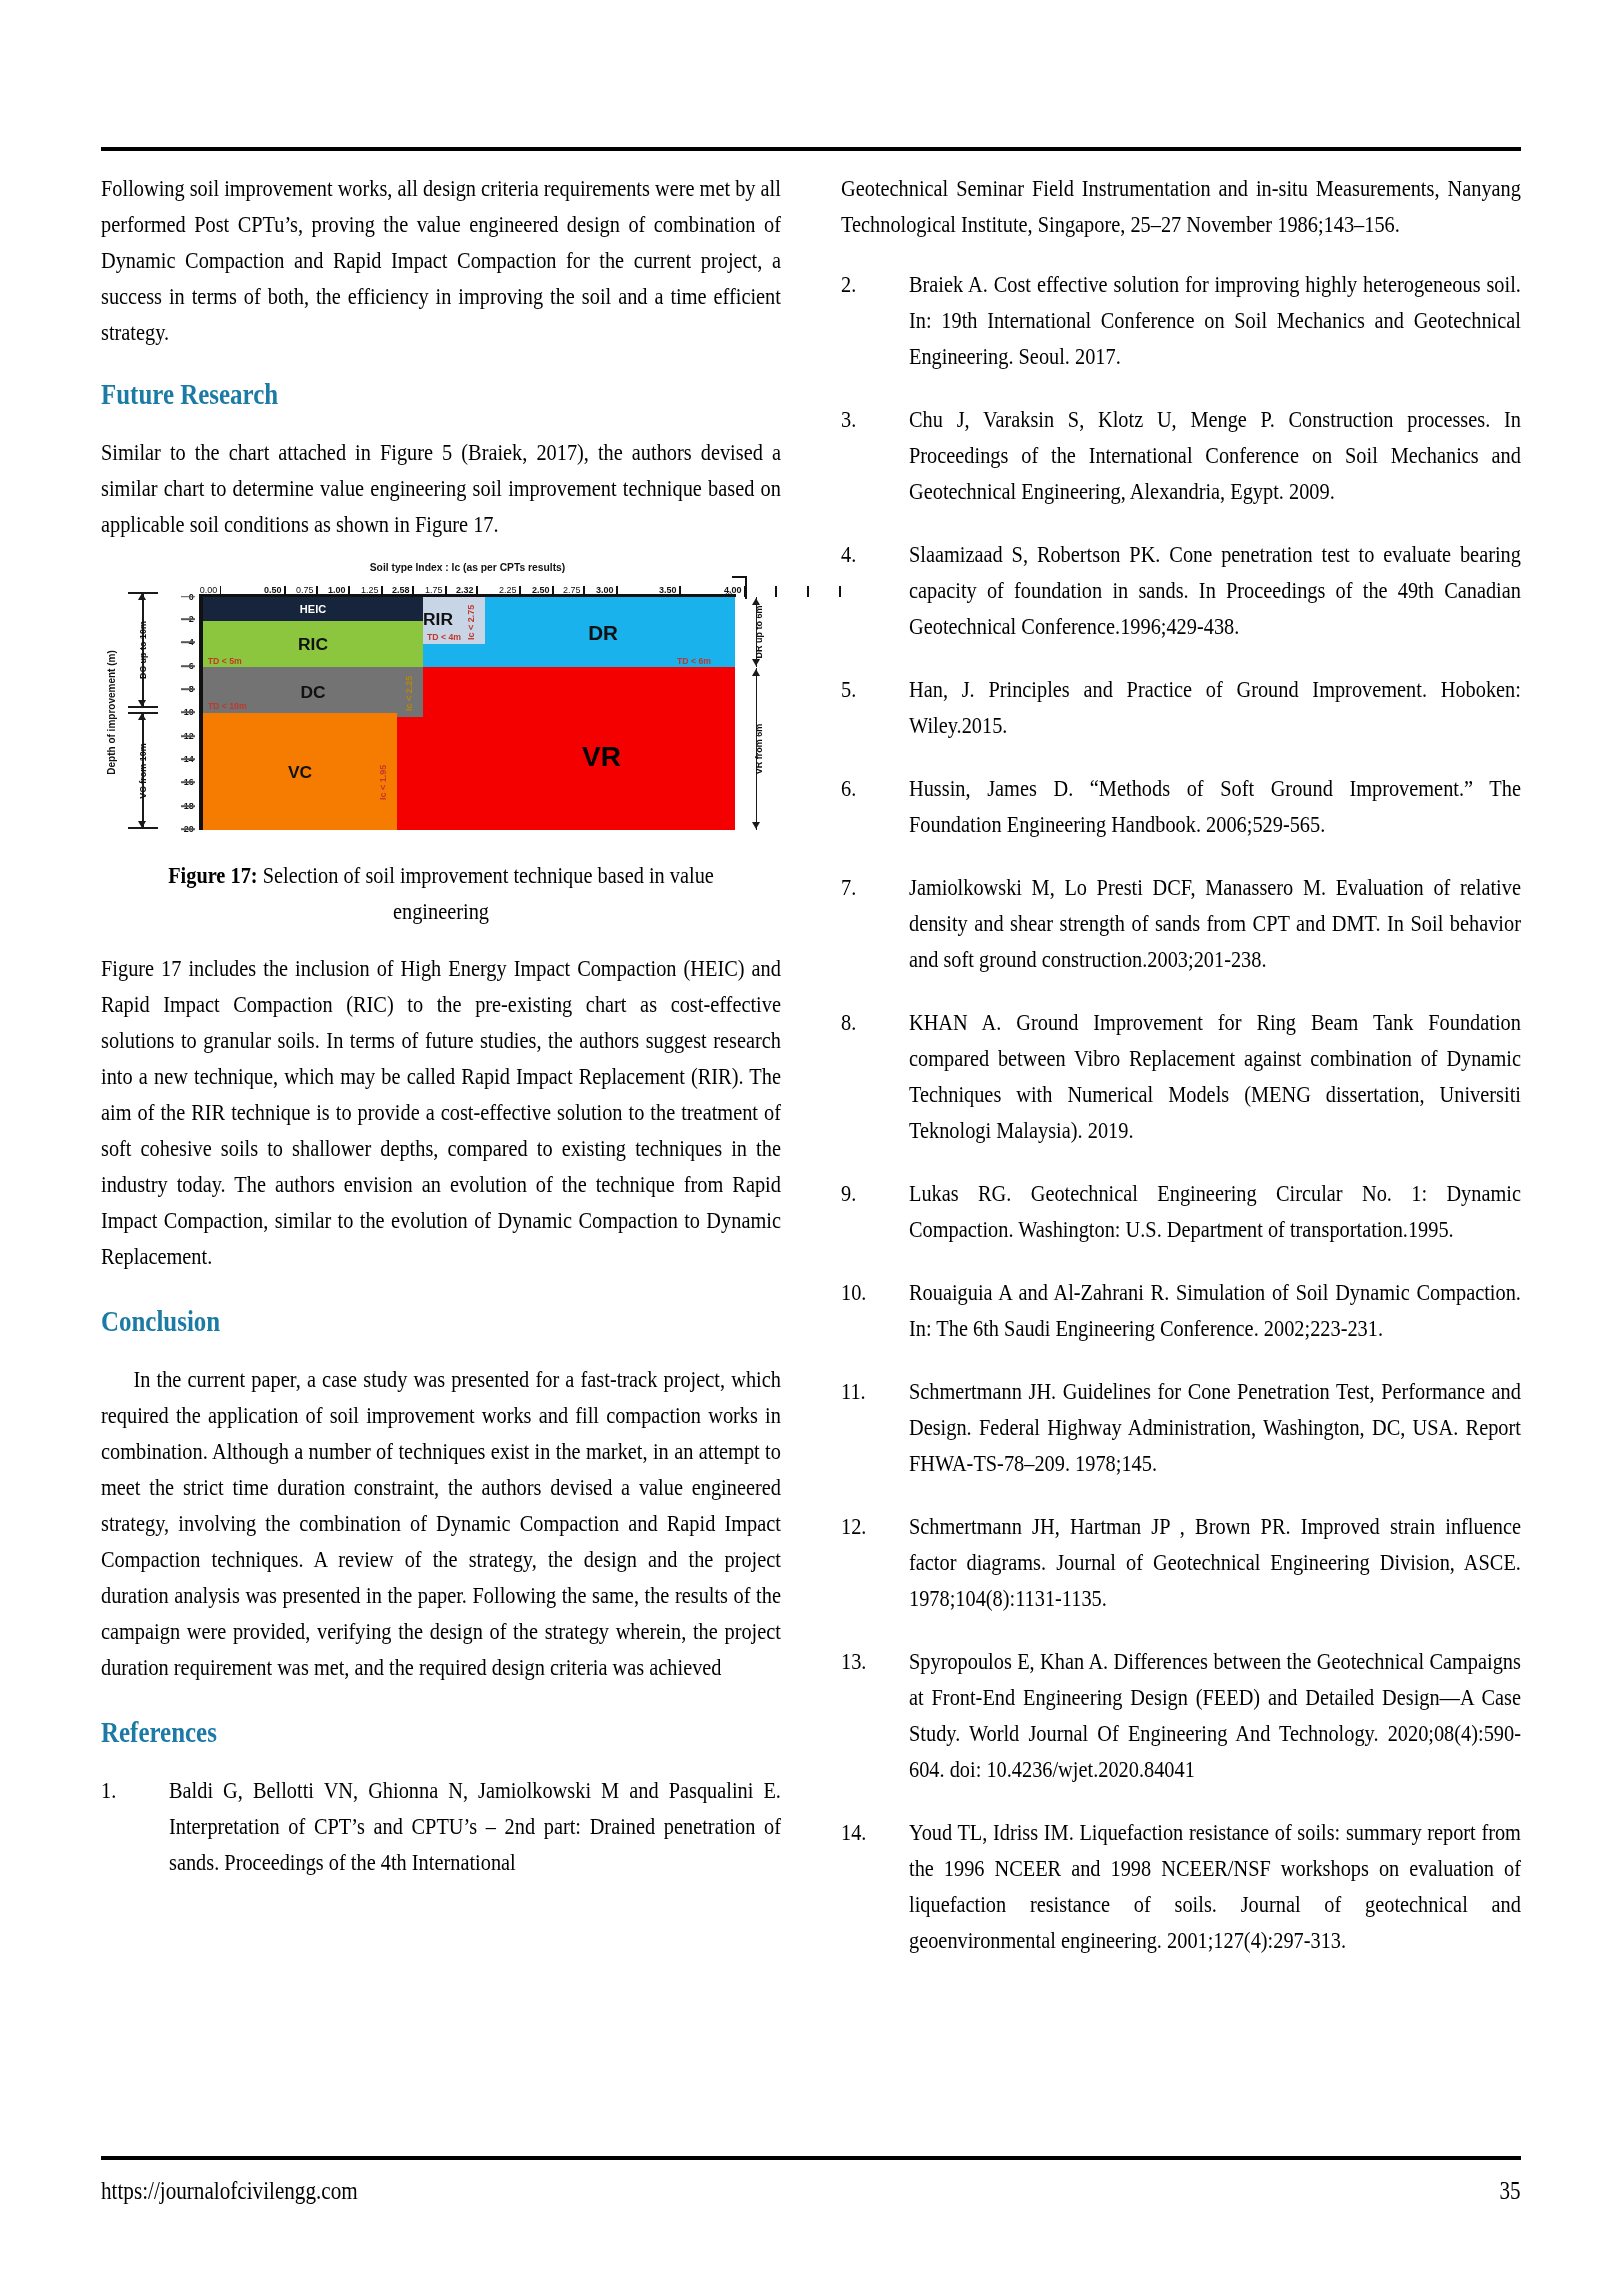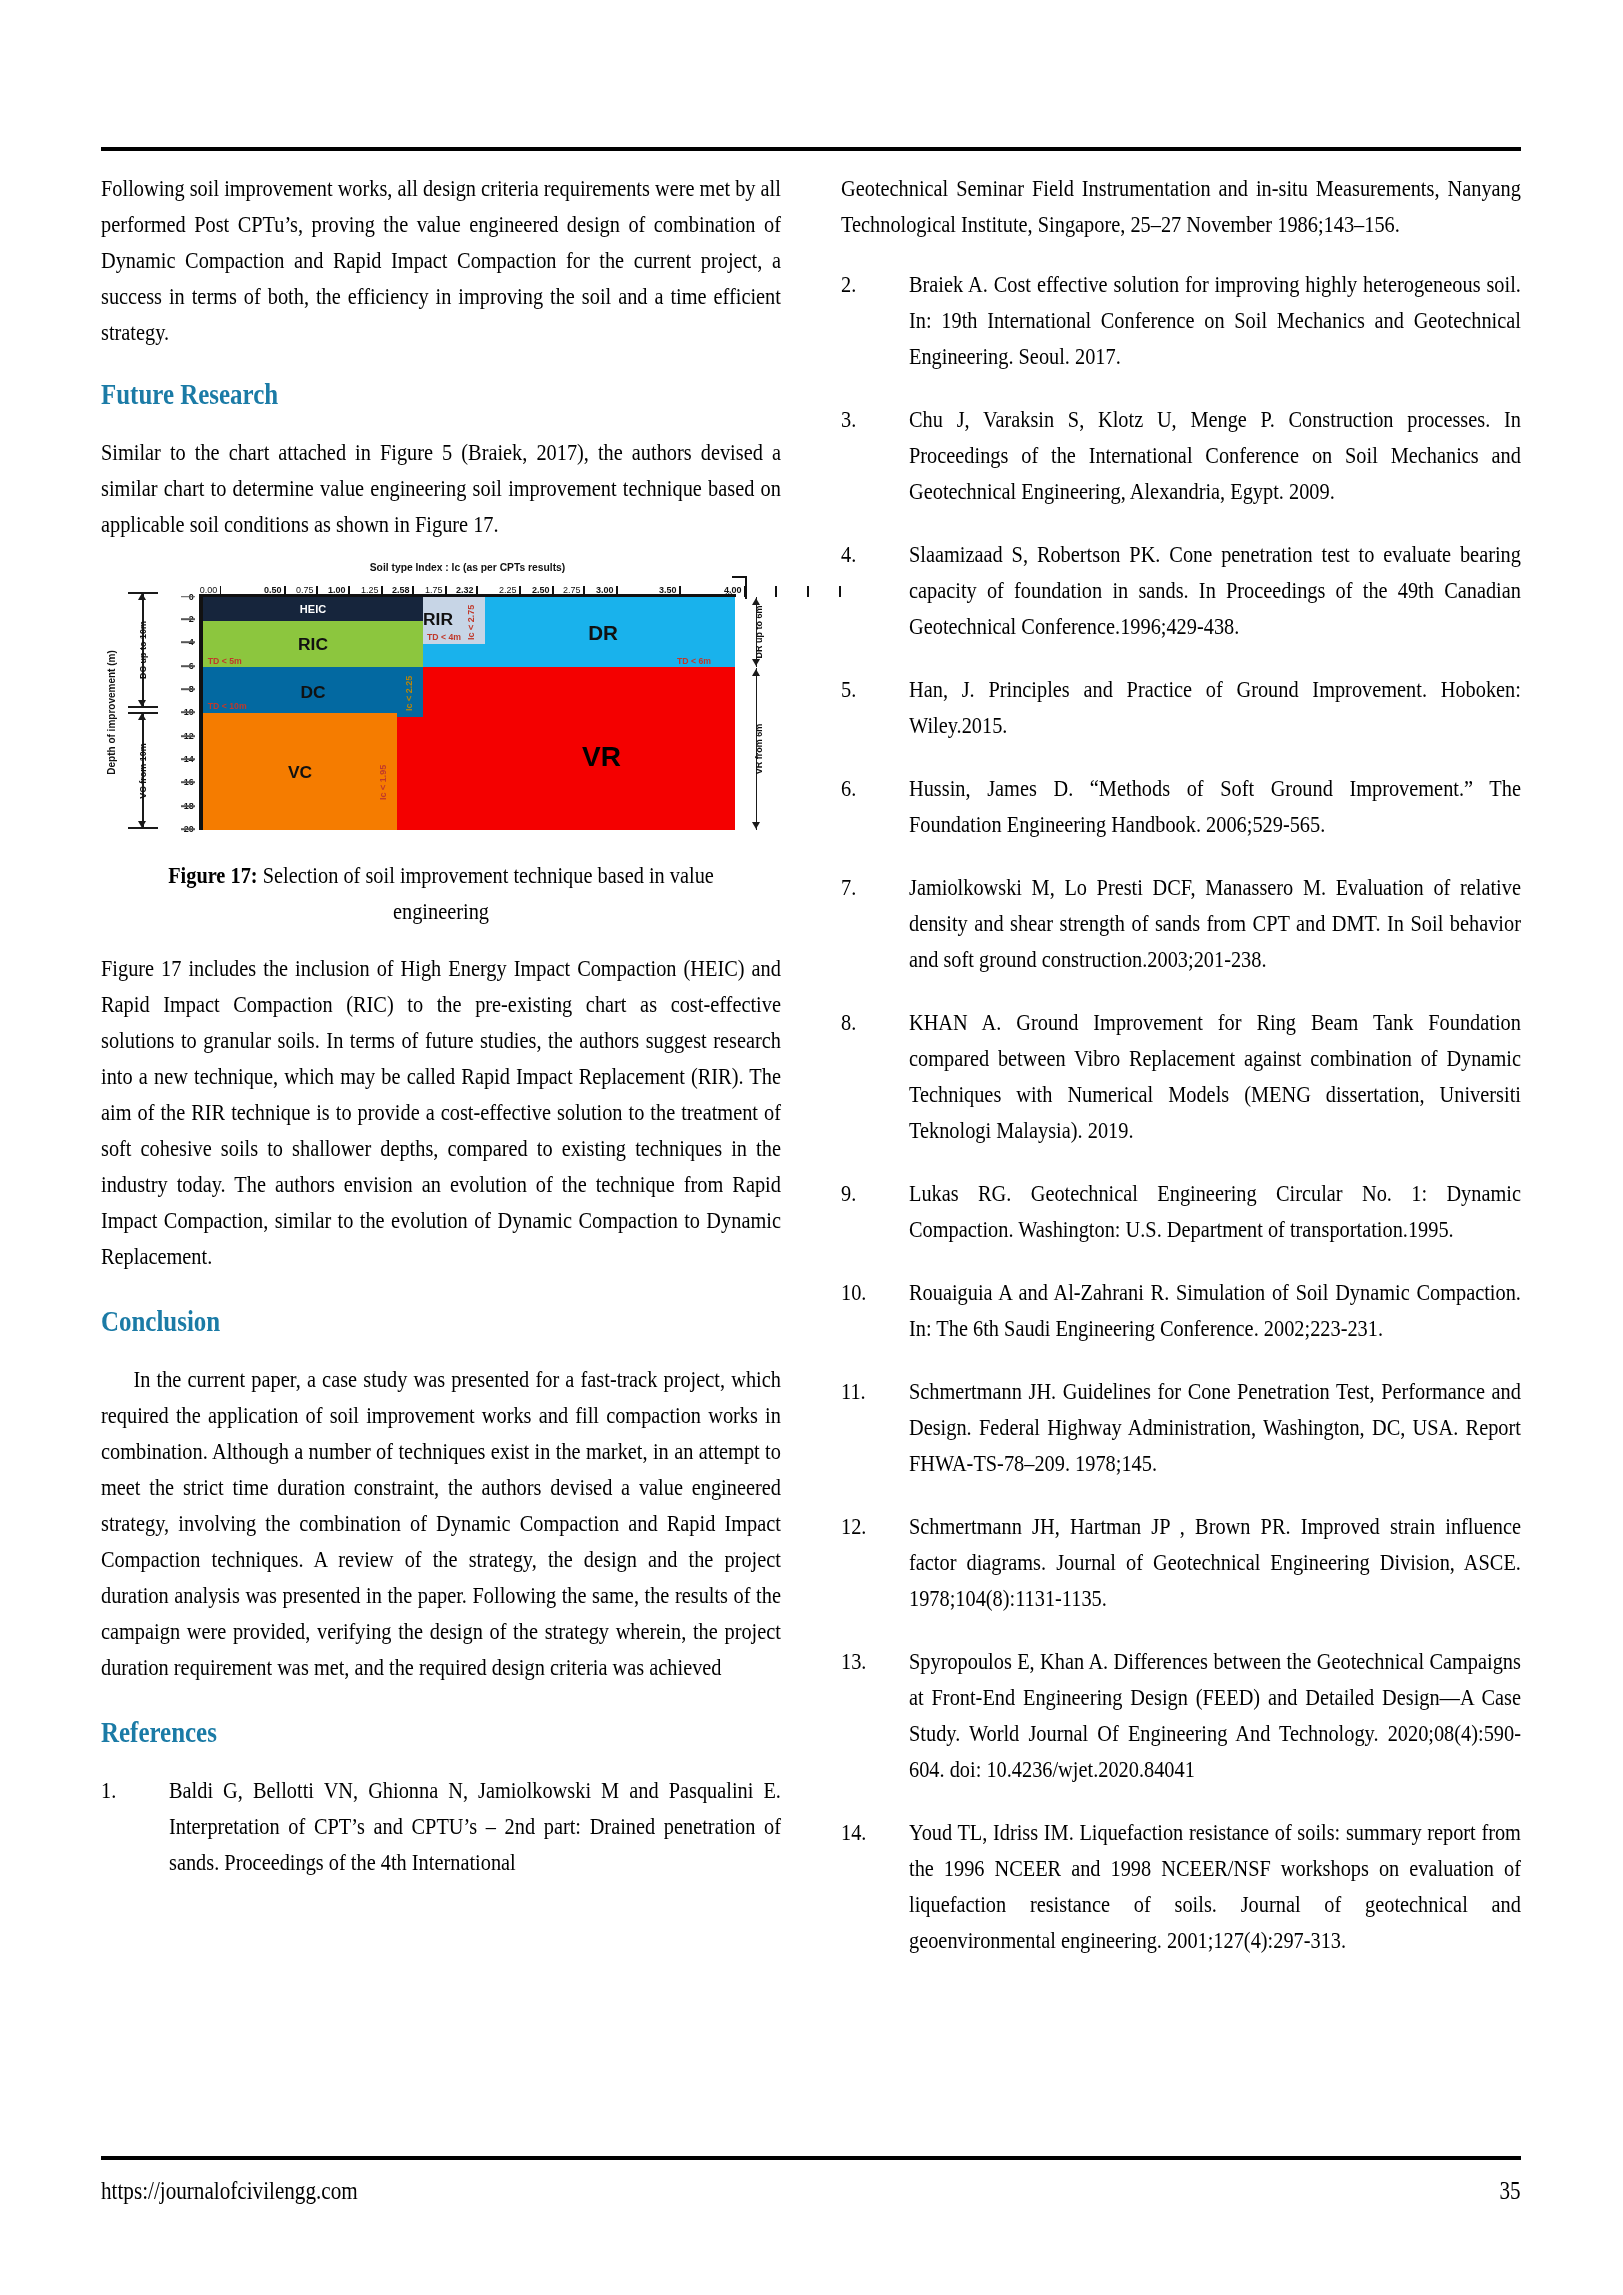--- a/index.html
+++ b/index.html
@@ -322,21 +322,21 @@
 
             <div class="cell" style="left:0px;top:0px;width:220px;height:24px;background:#16253c;">
               <div class="lbl" style="font-size:11px;color:#ffffff;">HEIC</div>
             </div>
 
             <div class="cell" style="left:0px;top:24px;width:220px;height:46px;background:#8cc63e;">
               <div class="lbl" style="font-size:17.4px;color:#111111;">RIC</div>
             </div>
             <div class="td-note" style="left:4.8px;top:59px;">TD &lt; 5m</div>
 
-            <div class="cell" style="left:0px;top:70px;width:220px;height:50px;background:#0369a1;">
+            <div class="cell" style="left:0px;top:70px;width:220px;height:50px;background:#737373;">
               <div class="lbl" style="font-size:17.4px;color:#111111;">DC</div>
             </div>
             <div class="td-note" style="left:4.8px;top:104px;">TD &lt; 10m</div>
 
             <div class="cell" style="left:0px;top:116px;width:194px;height:117px;background:#f57c00;">
               <div class="lbl" style="font-size:17.4px;color:#111111;">VC</div>
             </div>
 
             <div class="cell" style="left:220px;top:0px;width:62px;height:47px;background:#c7d5e6;">
               <div class="lbl" style="font-size:17.4px;color:#111111;left:-3.2px;top:46%;text-align:left;padding-left:3.2px;">RIR</div>

